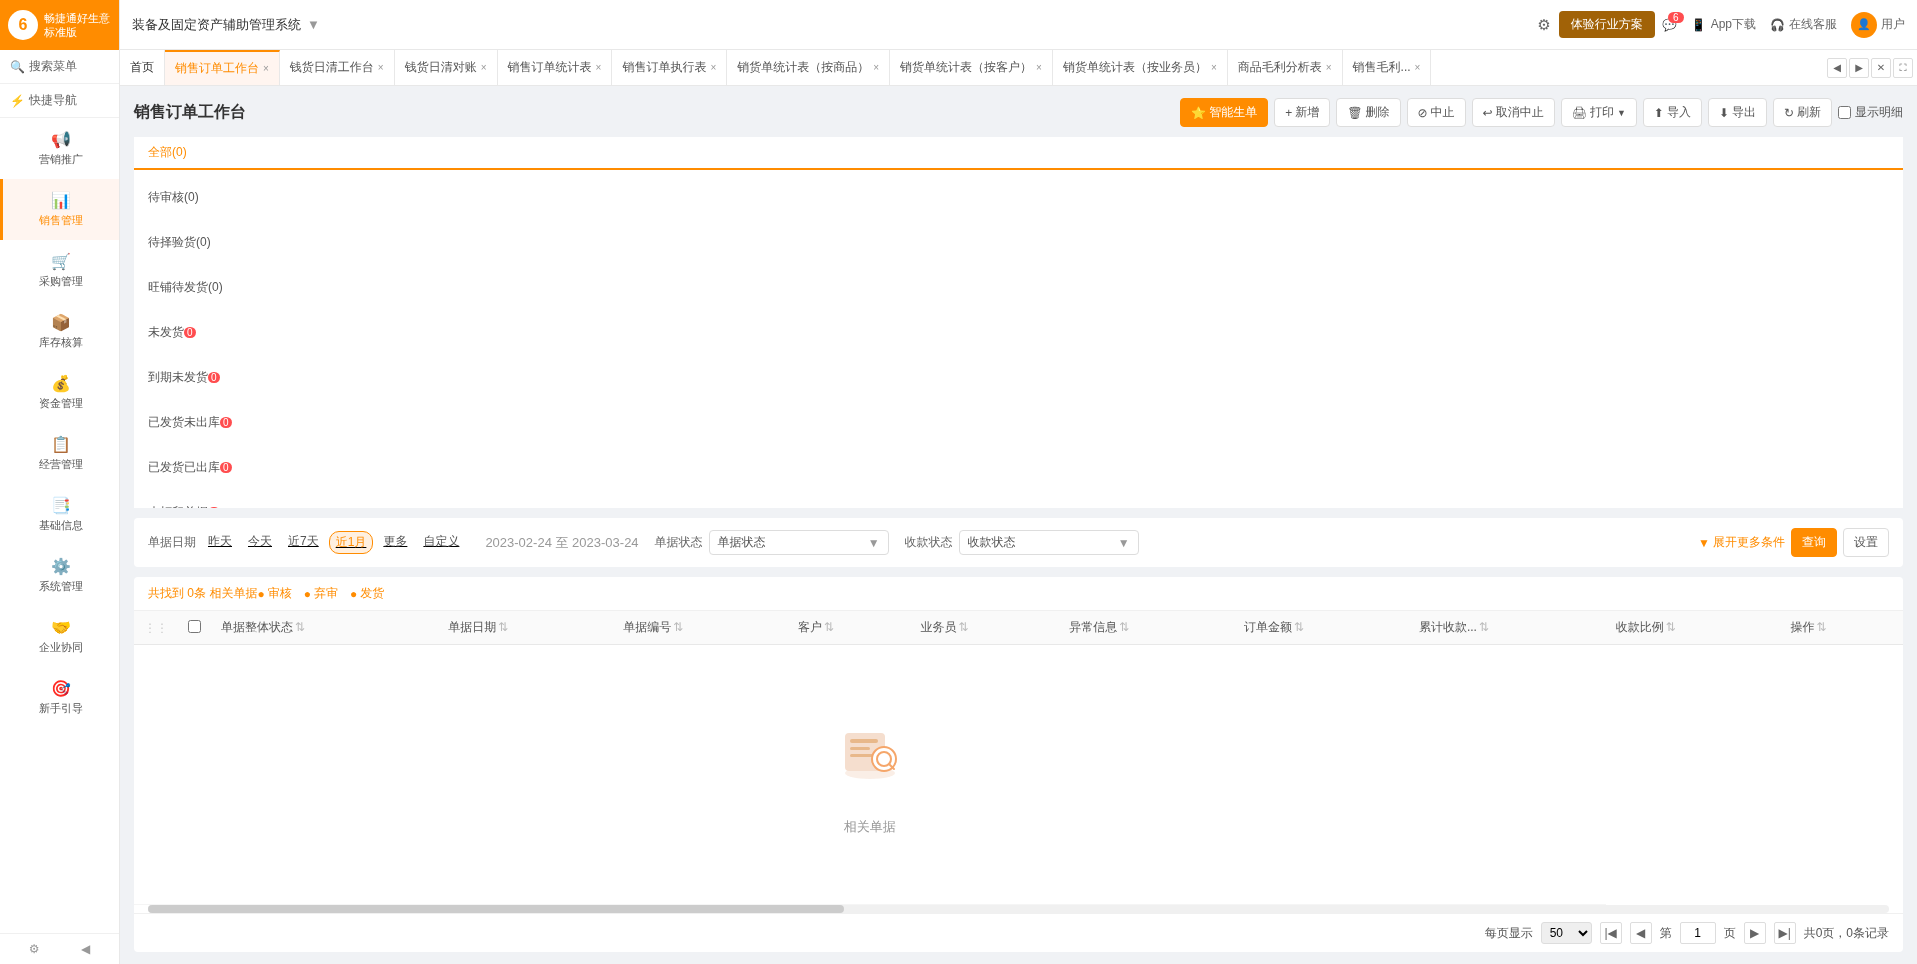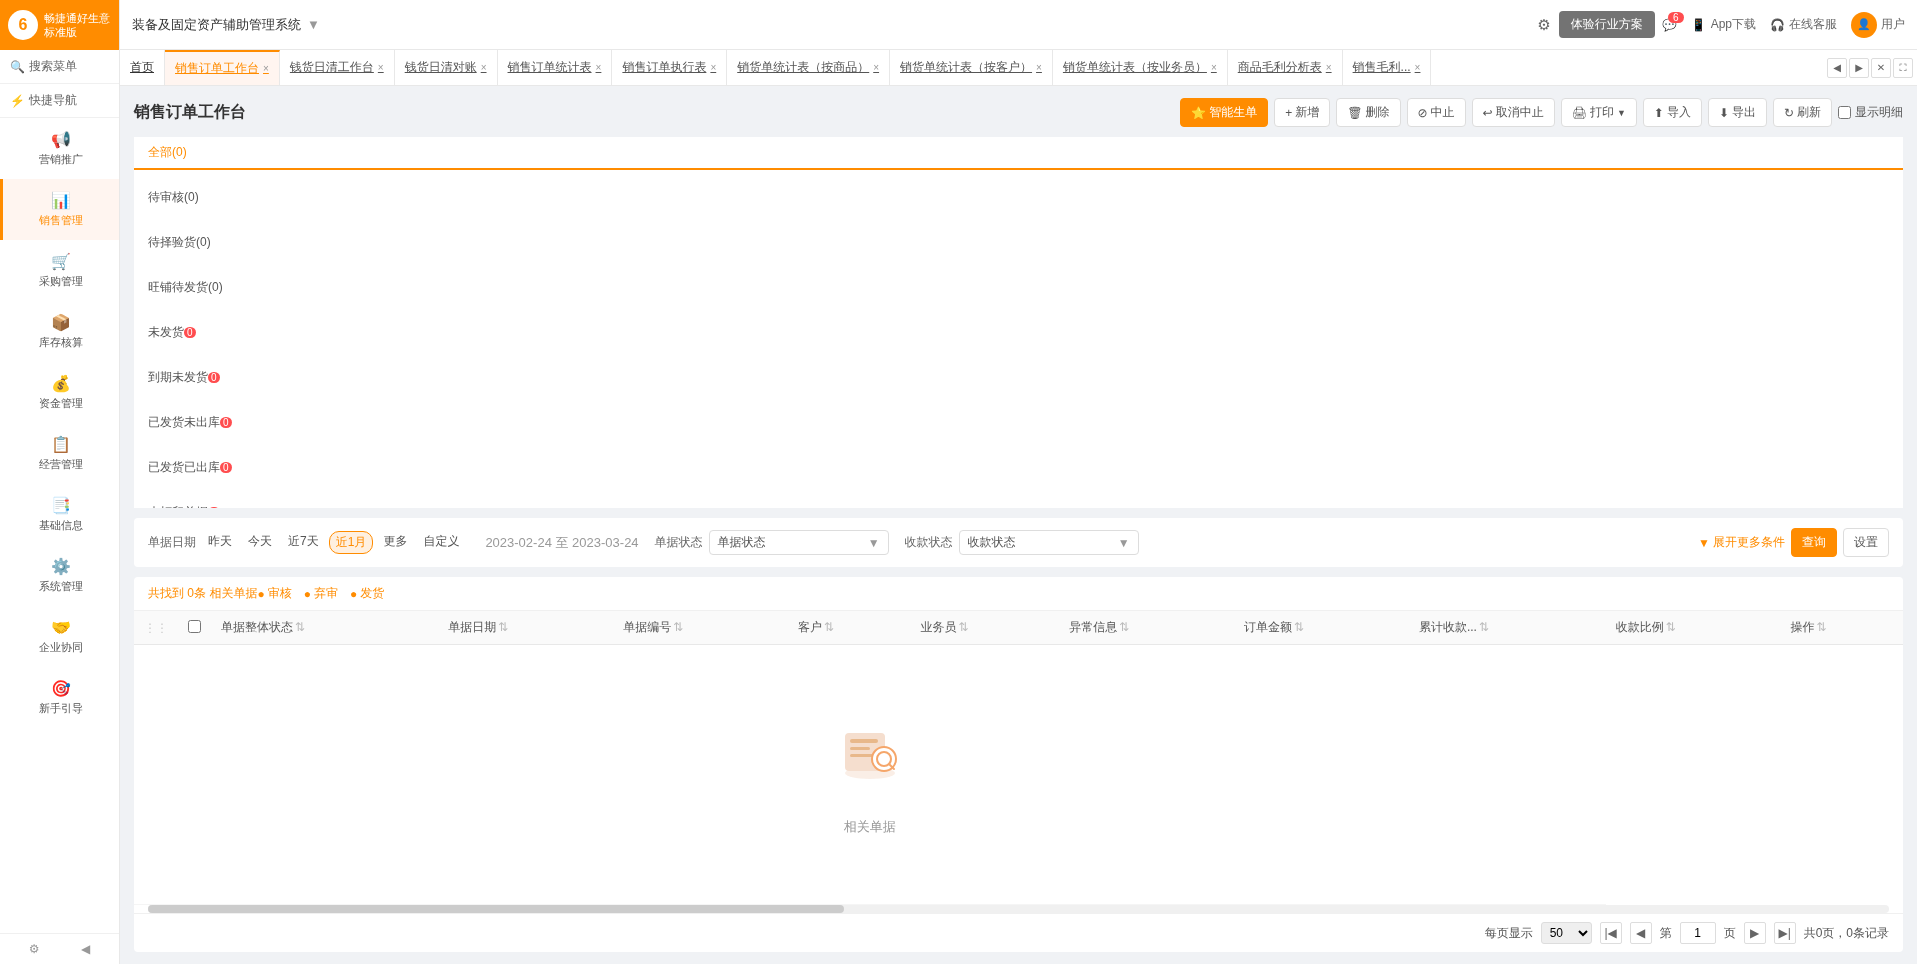--- a/index.html
+++ b/index.html
@@ -15,29 +15,29 @@
     .sidebar-nav-item.active { background: #fff5f0; color: #ff8c00; border-left: 3px solid #ff8c00; }
     .sidebar-nav-icon { font-size: 16px; margin-bottom: 3px; }
     .sidebar-bottom { margin-top: auto; border-top: 1px solid #f0f0f0; display: flex; align-items: center; justify-content: space-around; padding: 8px; }
 
     
     .main { flex: 1; display: flex; flex-direction: column; overflow: hidden; }
 
     
     .topbar { height: 50px; background: #fff; display: flex; align-items: center; padding: 0 12px; border-bottom: 1px solid #e8e8e8; gap: 8px; }
     .topbar-title { flex: 1; font-size: 13px; color: #333; display: flex; align-items: center; gap: 6px; }
-    .topbar-btn { background: #737373; color: #fff; border: none; border-radius: 4px; padding: 5px 12px; cursor: pointer; font-size: 12px; }
+    .topbar-btn { background: #a16207; color: #fff; border: none; border-radius: 4px; padding: 5px 12px; cursor: pointer; font-size: 12px; }
     .topbar-icons { display: flex; align-items: center; gap: 14px; color: #666; font-size: 12px; }
     .topbar-icon-item { display: flex; align-items: center; gap: 4px; cursor: pointer; position: relative; }
     .badge { background: #ff4d4f; color: #fff; border-radius: 8px; font-size: 10px; padding: 0 4px; min-width: 16px; text-align: center; position: absolute; top: -6px; right: -6px; }
     .user-avatar { width: 26px; height: 26px; background: #ff8c00; border-radius: 50%; display: flex; align-items: center; justify-content: center; color: #fff; font-size: 11px; }
 
     
     .tabbar { display: flex; align-items: center; background: #fff; border-bottom: 1px solid #e8e8e8; overflow: hidden; height: 36px; }
-    .tab { display: flex; align-items: center; padding: 0 10px; height: 36px; cursor: pointer; font-size: 12px; color: #555; border-right: 1px solid #e8e8e8; white-space: nowrap; gap: 4px; flex-shrink: 0; text-decoration: underline; }
+    .tab { display: flex; align-items: center; padding: 0 10px; height: 36px; cursor: pointer; font-size: 12px; color: #555; border-right: 1px solid #e8e8e8; white-space: nowrap; gap: 4px; flex-shrink: 0; }
     .tab.active { background: #fff5f0; color: #ff8c00; border-top: 2px solid #ff8c00; font-weight: 500; }
     .tab-close { font-size: 10px; color: #999; cursor: pointer; }
     .tab-home { background: #fff; color: #333; }
     .tabbar-arrows { display: flex; align-items: center; gap: 2px; padding: 0 4px; margin-left: auto; }
     .tabbar-arrow { width: 20px; height: 20px; display: flex; align-items: center; justify-content: center; cursor: pointer; color: #666; border: 1px solid #ddd; border-radius: 2px; font-size: 10px; }
 
     
     .content { flex: 1; padding: 12px 14px; overflow: auto; background: #f0f2f5; display: flex; flex-direction: column; gap: 10px; }
     .page-header { display: flex; align-items: center; justify-content: space-between; }
     .page-title { font-size: 16px; font-weight: bold; color: #333; }
@@ -48,21 +48,21 @@
 
     
     .filter-tabs { display: flex; gap: 12px; background: #fff; border-radius: 0; overflow: hidden; flex-direction: column; }
     .filter-tab { padding: 7px 14px; cursor: pointer; font-size: 12px; color: #555; border-bottom: 2px solid transparent; }
     .filter-tab.active { color: #ff8c00; border-bottom: 2px solid #ff8c00; font-weight: 500; }
 
     
     .filter-form { background: #fff; padding: 10px 14px; border-radius: 4px; display: flex; align-items: center; gap: 16px; flex-wrap: wrap; }
     .filter-group { display: flex; align-items: center; gap: 6px; }
     .filter-label { color: #666; font-size: 12px; white-space: nowrap; }
-    .filter-options { display: flex; gap: 4px; }
+    .filter-options { display: flex; gap: 4px; text-decoration: underline; }
     .filter-opt { padding: 2px 6px; cursor: pointer; color: #555; font-size: 12px; }
     .filter-opt.active { background: #fff0e0; color: #ff8c00; border-radius: 10px; border: 1px solid #ff8c00; }
     .filter-date { font-size: 13px; color: #999; margin-left: 4px; }
     .filter-select { display: flex; align-items: center; gap: 4px; border: 1px solid #ddd; border-radius: 4px; padding: 3px 8px; min-width: 180px; cursor: pointer; background: #fff; color: #555; font-size: 12px; }
     .filter-select-arrow { margin-left: auto; color: #999; }
     .expand-btn { display: flex; align-items: center; gap: 3px; color: #ff8c00; cursor: pointer; font-size: 12px; margin-left: auto; }
 
     
     .table-area { background: #fff; border-radius: 4px; flex: 1; display: flex; flex-direction: column; }
     .table-meta { display: flex; align-items: center; padding: 8px 14px; border-bottom: 1px solid #f0f0f0; }

